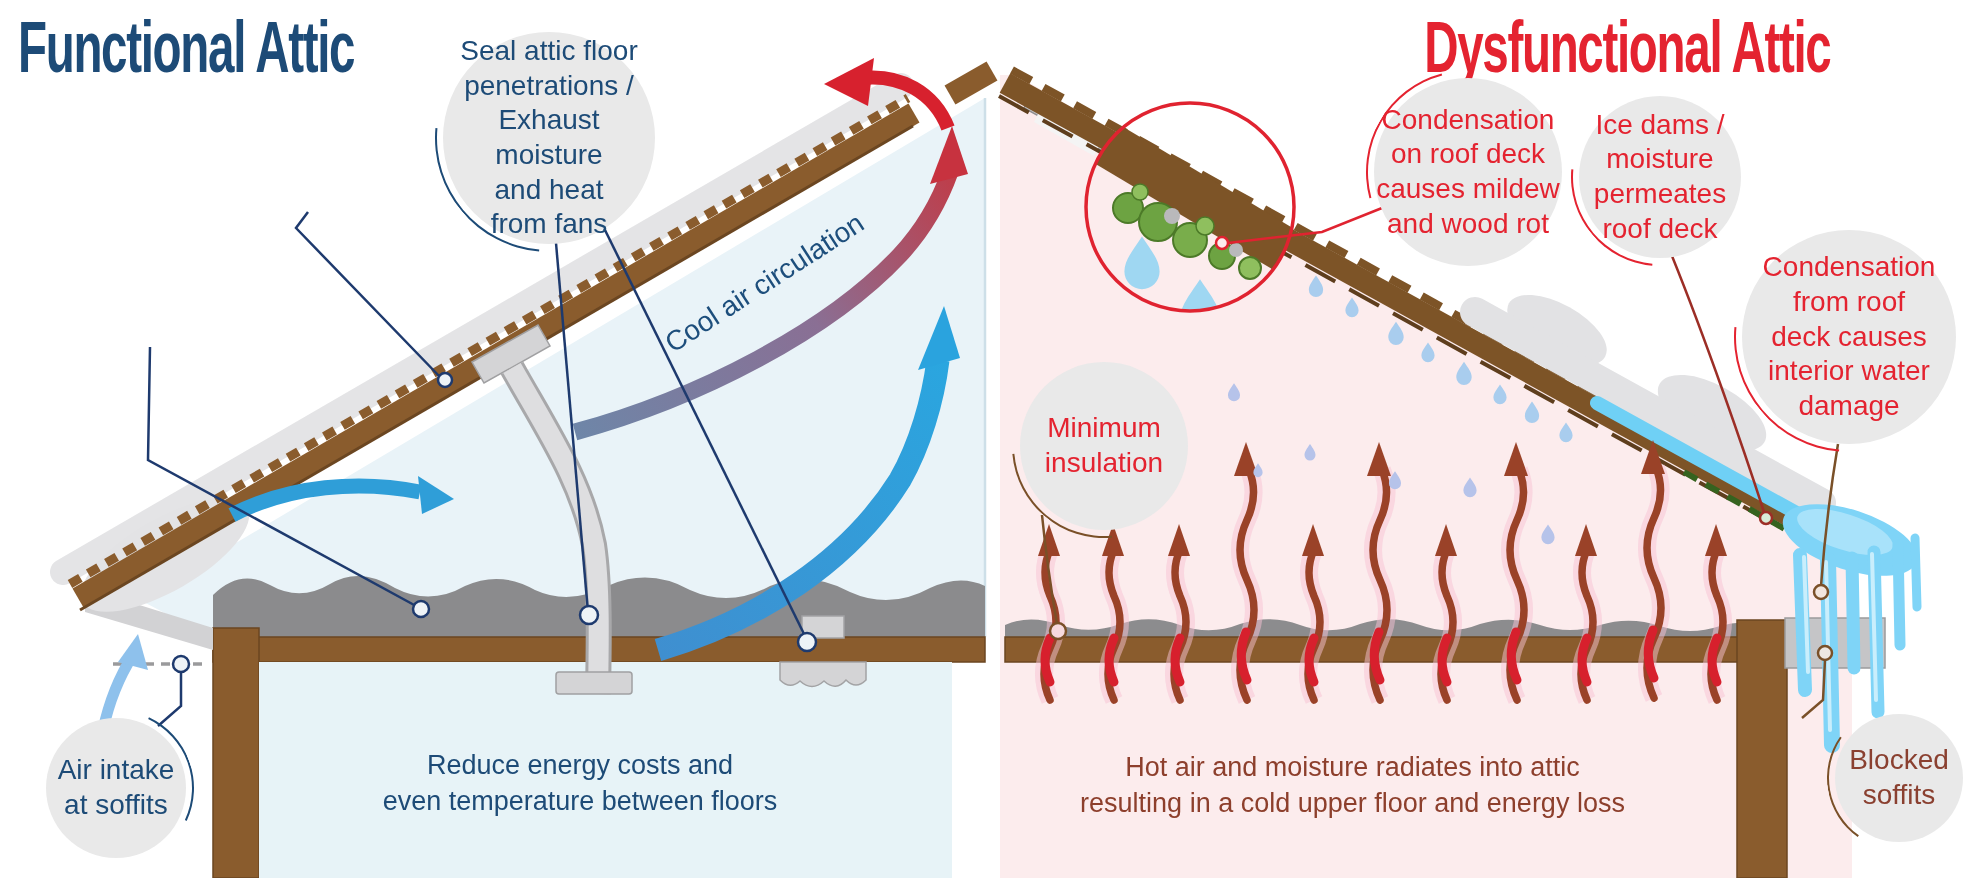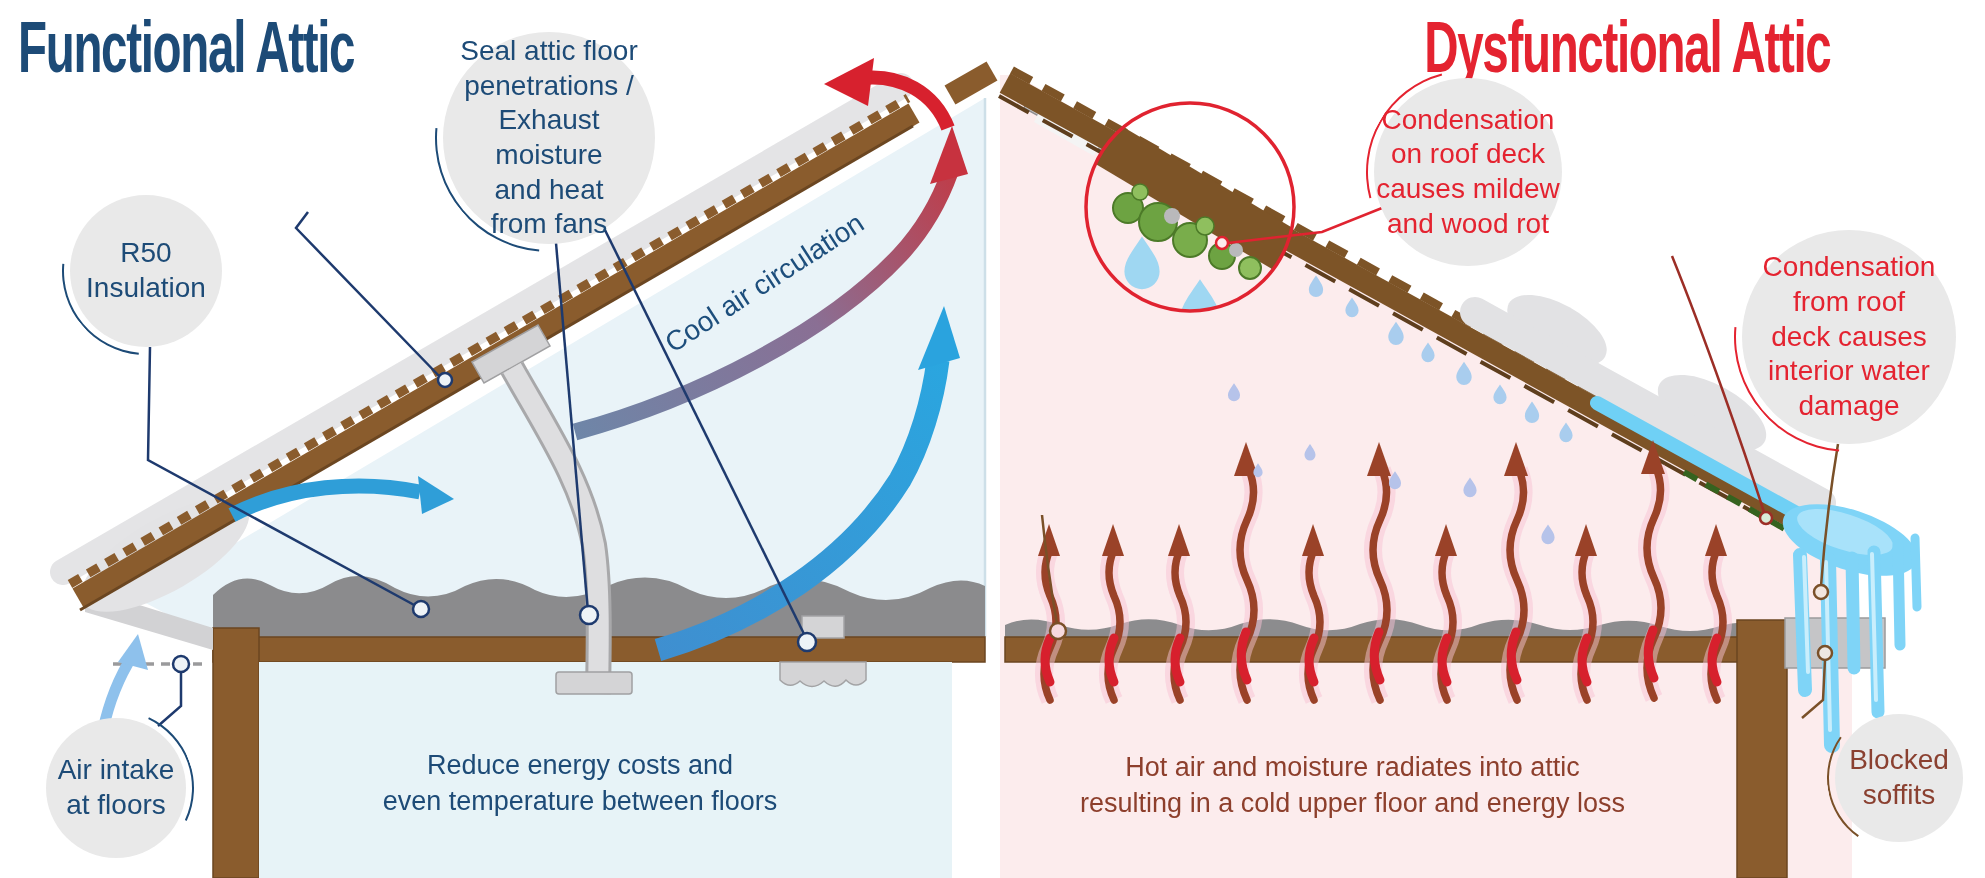--- a/index.html
+++ b/index.html
@@ -222,34 +222,38 @@
   </svg>
 
   <div class="title left">Functional Attic</div>
   <div class="title right">Dysfunctional Attic</div>
 
   <div class="bubble b-navy" style="left:443px;top:32px;width:212px;height:212px;--rot:-40deg">Seal attic floor
 penetrations /
 Exhaust moisture
 and heat
 from fans</div>
-  <div class="bubble b-navy" style="left:70px;top:195px;width:152px;height:152px;--rot:-40deg">R50
-Insulation</div>
   <div class="bubble b-navy" style="left:46px;top:718px;width:140px;height:140px;--rot:160deg">Air intake
-at floors</div>
+at soffits</div>
 
   <div class="bubble b-red" style="left:1374px;top:78px;width:188px;height:188px;--rot:30deg">Condensation
 on roof deck
 causes mildew
 and wood rot</div>
+  <div class="bubble b-red" style="left:1579px;top:96px;width:162px;height:162px;--rot:-40deg">Ice dams /
+moisture
+permeates
+roof deck</div>
   <div class="bubble b-red" style="left:1742px;top:230px;width:214px;height:214px;--rot:-40deg">Condensation
 from roof
 deck causes
 interior water
 damage</div>
+  <div class="bubble b-red" style="left:1020px;top:362px;width:168px;height:168px;--arc:#7a5028;--rot:-50deg">Minimum
+insulation</div>
   <div class="bubble b-maroon" style="left:1835px;top:714px;width:128px;height:128px;--rot:-10deg">Blocked
 soffits</div>
 
   <div class="flow-label">Cool air circulation</div>
   <div class="caption left">Reduce energy costs and
 even temperature between floors</div>
   <div class="caption right">Hot air and moisture radiates into attic
 resulting in a cold upper floor and energy loss</div>
 </div>
 

